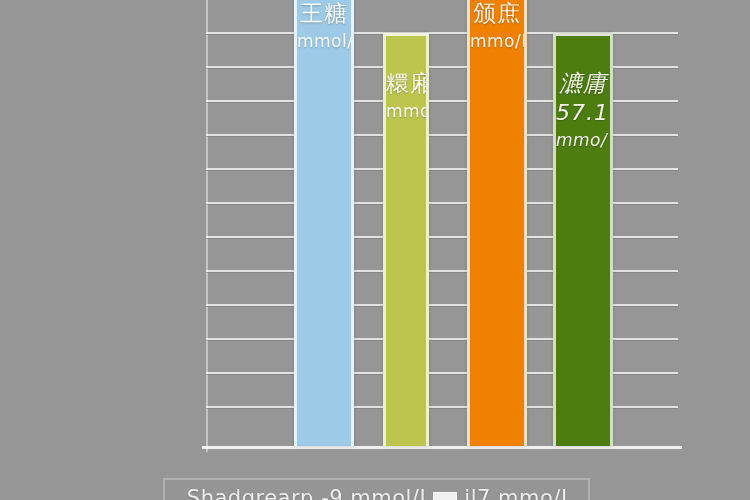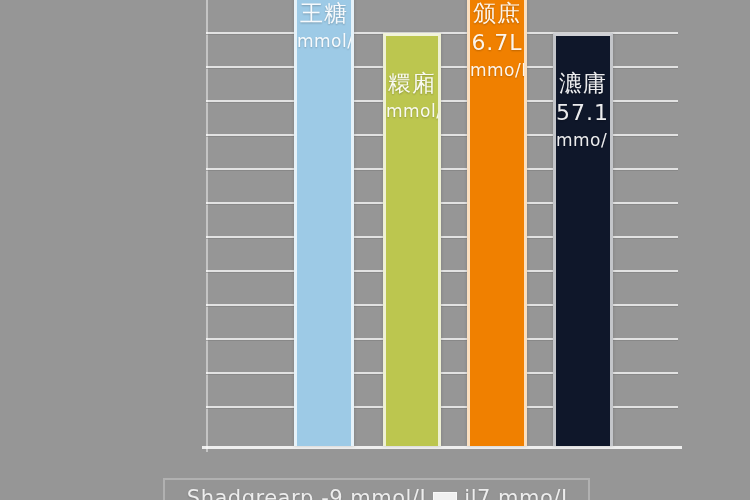--- a/index.html
+++ b/index.html
@@ -159,32 +159,31 @@
     <div class="gridline" style="top:372px"></div>
     <div class="gridline" style="top:406px"></div>
 
     <div class="baseline"></div>
 
     <div class="bar light" style="left:88px; width:60px; height:452px; background:#9DCAE6; border-top:0;">
       <span class="blabel">王糖</span>
       <span class="bunit">mmol/L</span>
     </div>
 
-    <div class="bar light" style="left:177px; width:58px; height:413px; background:#BCC64F;">
+    <div class="bar light" style="left:177px; width:46px; height:413px; background:#BCC64F;">
       <span class="blabel" style="margin-top:28px">糫廂</span>
       <span class="bunit">mmol/L</span>
     </div>
 
     <div class="bar light" style="left:261px; width:60px; height:452px; background:#F08000; border-top:0;">
       <span class="blabel">颁庶</span>
-      <span class="bval">6.7L</span>
       <span class="bunit">mmo/L</span>
     </div>
 
-    <div class="bar light" style="left:347px; width:60px; height:413px; background:#0f172a;">
+    <div class="bar light" style="left:347px; width:60px; height:413px; background:#4d7c0f;font-style:italic;">
       <span class="blabel" style="margin-top:28px">瀌庸</span>
       <span class="bval">57.19</span>
       <span class="bunit">mmo/ L</span>
     </div>
 
   </div>
 
   <div id="legend">
     <div class="legend-entry">
       <span class="legend-swatch hidden"></span>

